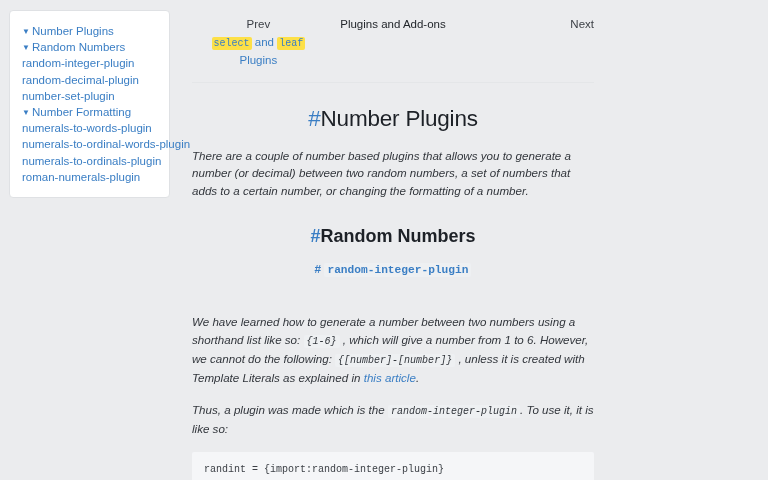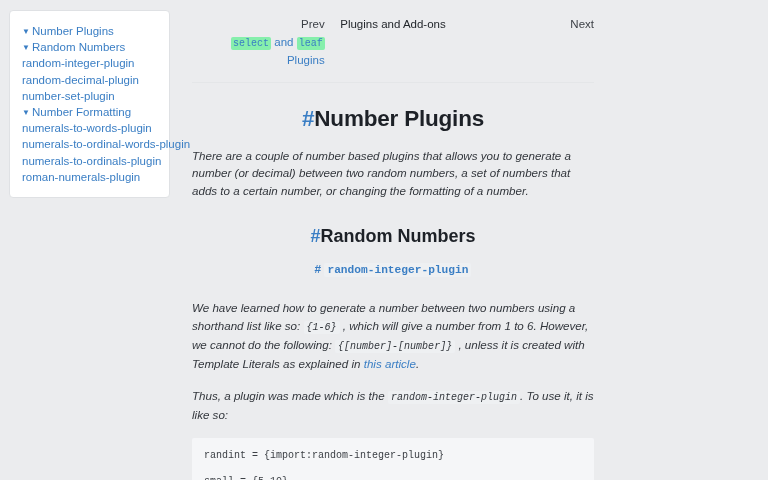--- a/index.html
+++ b/index.html
@@ -60,58 +60,58 @@
 
   
   .pagenav {
     display: flex;
     justify-content: space-between;
     align-items: flex-start;
     font-size: 11.5px;
     line-height: 16px;
   }
   .nav-col { width: 33%; }
-  .nav-col.prev { text-align: right; }
+  .nav-col.prev { text-align: center; }
   .nav-col.mid  { width: 34%; text-align: center; }
   .nav-col.next { text-align: right; }
   .nav-kicker {
     color: #3b3f45;
     font-size: 11.5px;
     margin-bottom: 2px;
   }
   .nav-kicker.bold { font-weight: normal; color: #23272c; }
   .nav-link {
     color: #3a7ec4;
     font-size: 11.5px;
     line-height: 16px;
     cursor: pointer;
     word-spacing: 0px;
   }
   .nav-link .code {
     font-family: "Liberation Mono", monospace;
     font-size: 10px;
-    background: #86efac;
+    background: #fde047;
     border-radius: 2px;
     padding: 1px 2px;
     color: #3a7ec4;
   }
   hr.divider {
     border: 0;
     border-top: 1px solid #e4e6e8;
     margin: 14px 0 0 0;
     width: 402px;
   }
 
   
   h1.doc-title {
     text-align: center;
     font-size: 22.5px;
     line-height: 28px;
     color: #1d2127;
-    font-weight: bold;
+    font-weight: normal;
     margin: 22px 0 0 0;
     letter-spacing: -0.2px;
   }
   h2.doc-h2 {
     text-align: center;
     font-size: 18px;
     line-height: 22px;
     color: #1d2127;
     font-weight: bold;
     margin: 26px 0 0 0;
@@ -135,21 +135,21 @@
   .hash { color: #3a7ec4; }
 
   
   p.doc-p {
     font-size: 11.6px;
     line-height: 17.4px;
     color: #32363c;
     margin: 14px 0 0 0;
     font-style: italic;
   }
-  p.doc-p.tight { margin-top: 20px; }
+  p.doc-p.tight { margin-top: 34px; }
   code.inline {
     font-family: "Liberation Mono", monospace;
     font-size: 10px;
     background: #eef0f2;
     border-radius: 2px;
     padding: 1px 3px;
     color: #32363c;
     white-space: pre;
   }
   a.txt-link { color: #3a7ec4; text-decoration: none; cursor: pointer; }

